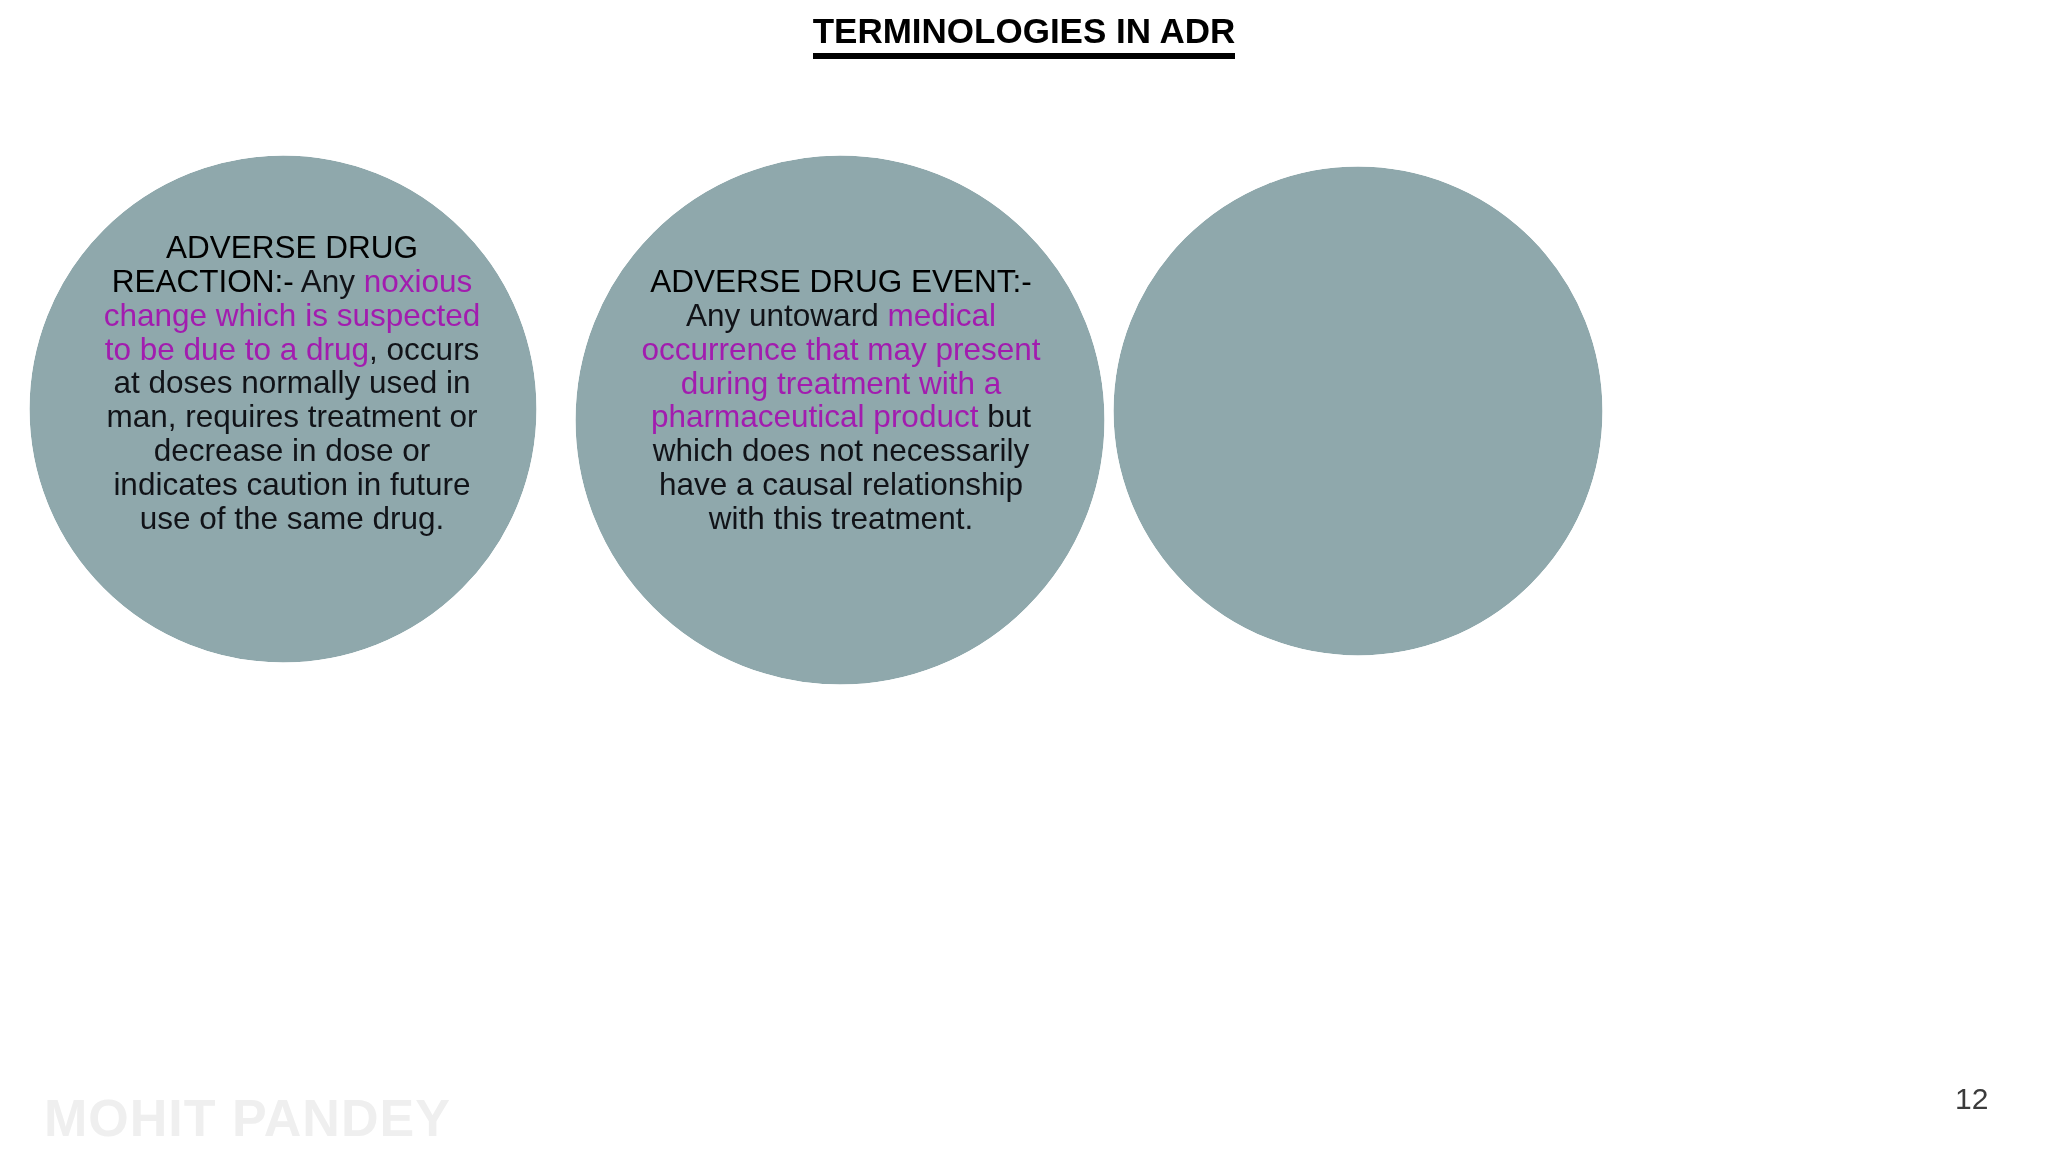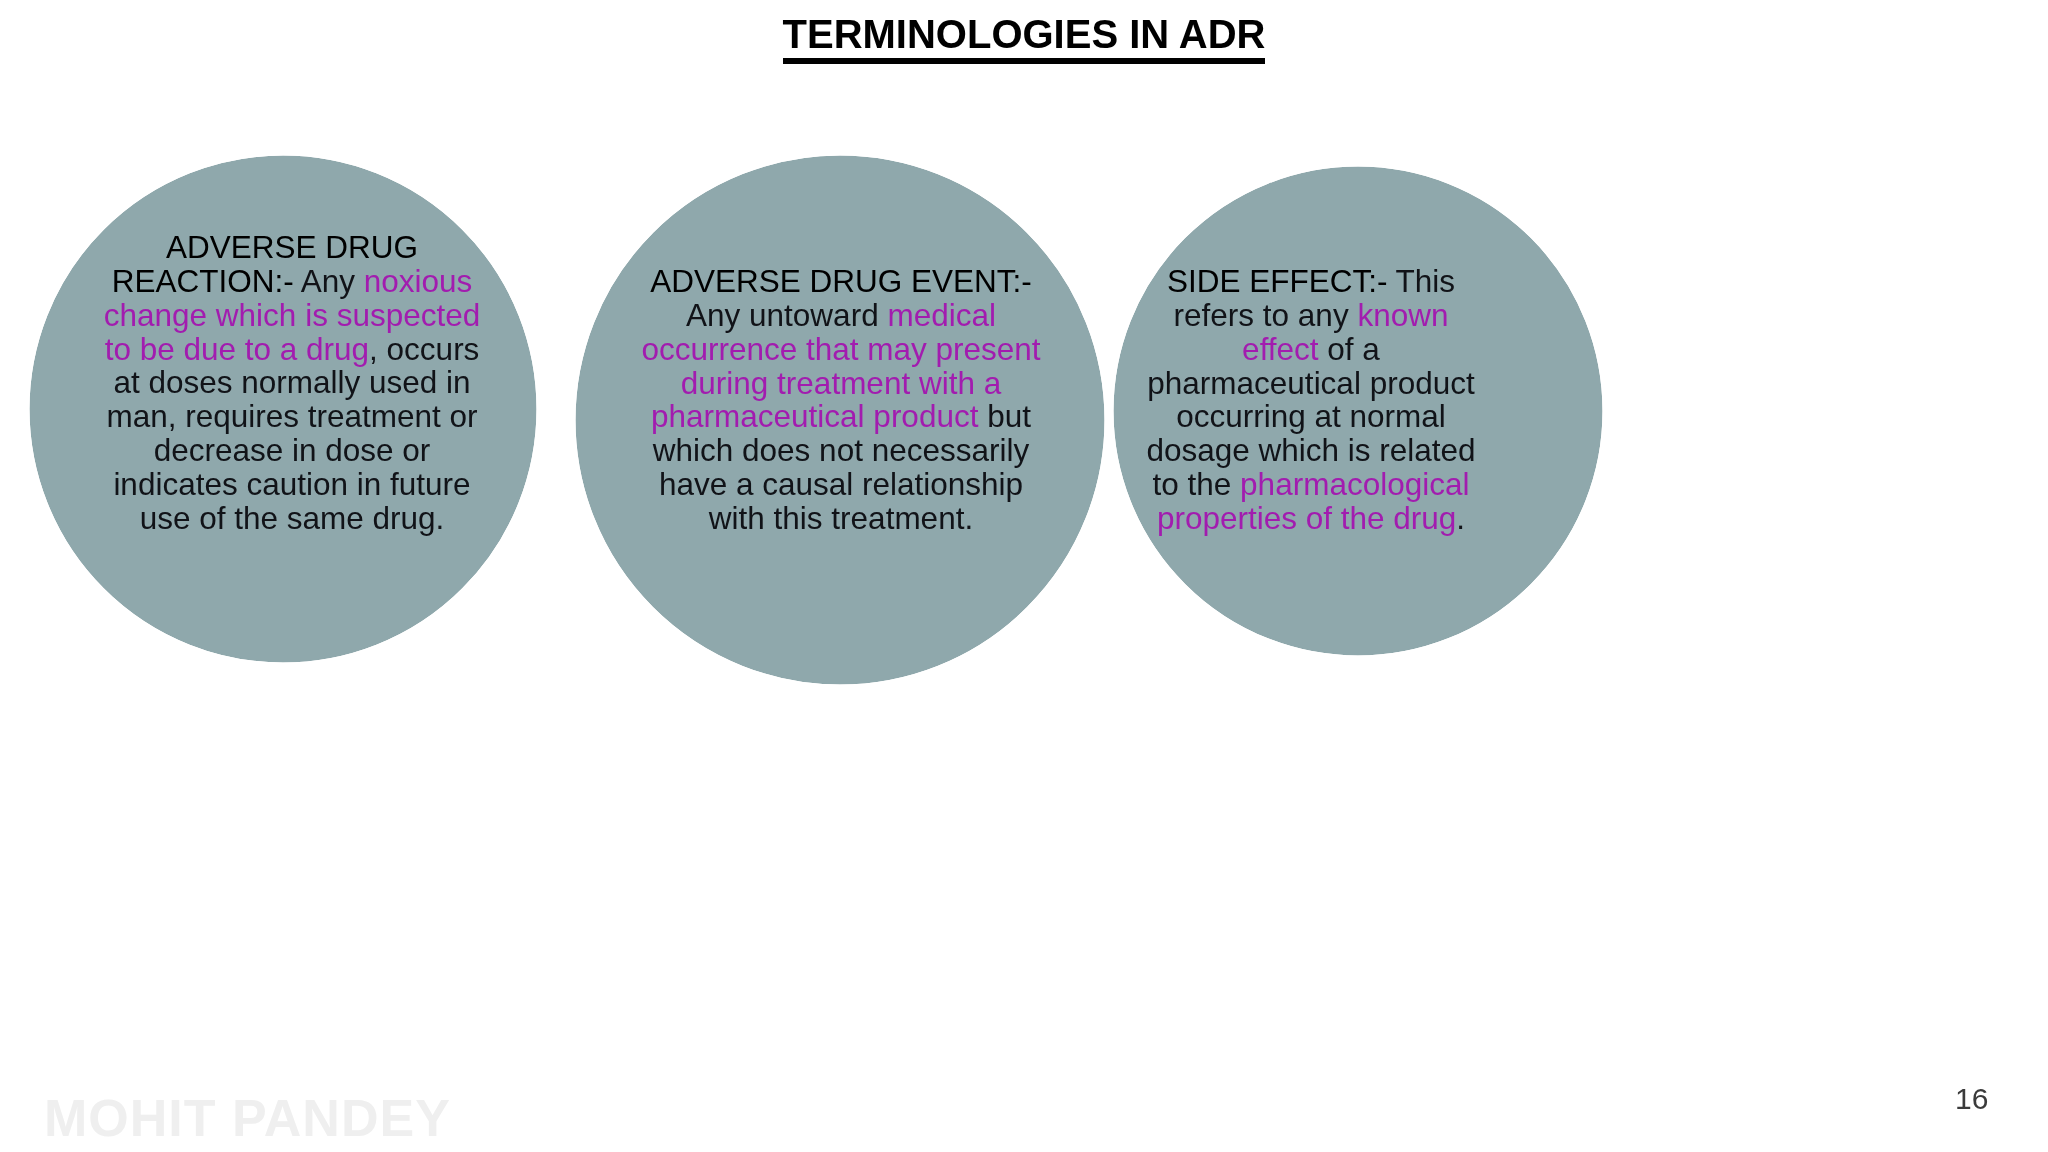--- a/index.html
+++ b/index.html
@@ -16,21 +16,21 @@
     background: #ffffff;
   }
 
   
   .slide-title {
     position: absolute;
     top: 12px;
     left: 0;
     width: 2048px;
     text-align: center;
-    font-size: 40px;
+    font-size: 35px;
     font-weight: bold;
     color: #000000;
     letter-spacing: 0px;
     line-height: 1.1;
   }
   .slide-title span.title-text {
     display: inline-block;
     border-bottom: 6px solid #000000;
     padding-bottom: 2px;
   }
@@ -143,19 +143,16 @@
   </svg>
 
   <div class="circle-text" id="text-adr">
     <b>ADVERSE DRUG REACTION:-</b><span> Any </span><span class="hl">noxious change which is suspected to be due to a drug</span><span>, occurs at doses normally used in man, requires treatment or decrease in dose or indicates caution in future use of the same drug.</span>
   </div>
 
   <div class="circle-text" id="text-ade">
     <b>ADVERSE DRUG EVENT:-</b><span> Any untoward </span><span class="hl">medical occurrence that may present during treatment with a pharmaceutical product</span><span> but which does not necessarily have a causal relationship with this treatment.</span>
   </div>
 
-  <div class="circle-text" id="text-se">
-    <b>SIDE EFFECT:-</b><span> This refers to any </span><span class="hl">known effect</span><span> of a pharmaceutical product occurring at normal dosage which is related to the </span><span class="hl">pharmacological properties of the drug</span><span>.</span>
-  </div>
 </div>
 
 <div class="footer-name">MOHIT PANDEY</div>
-<div class="page-number">16</div>
+<div class="page-number">12</div>
 
 </body></html>

